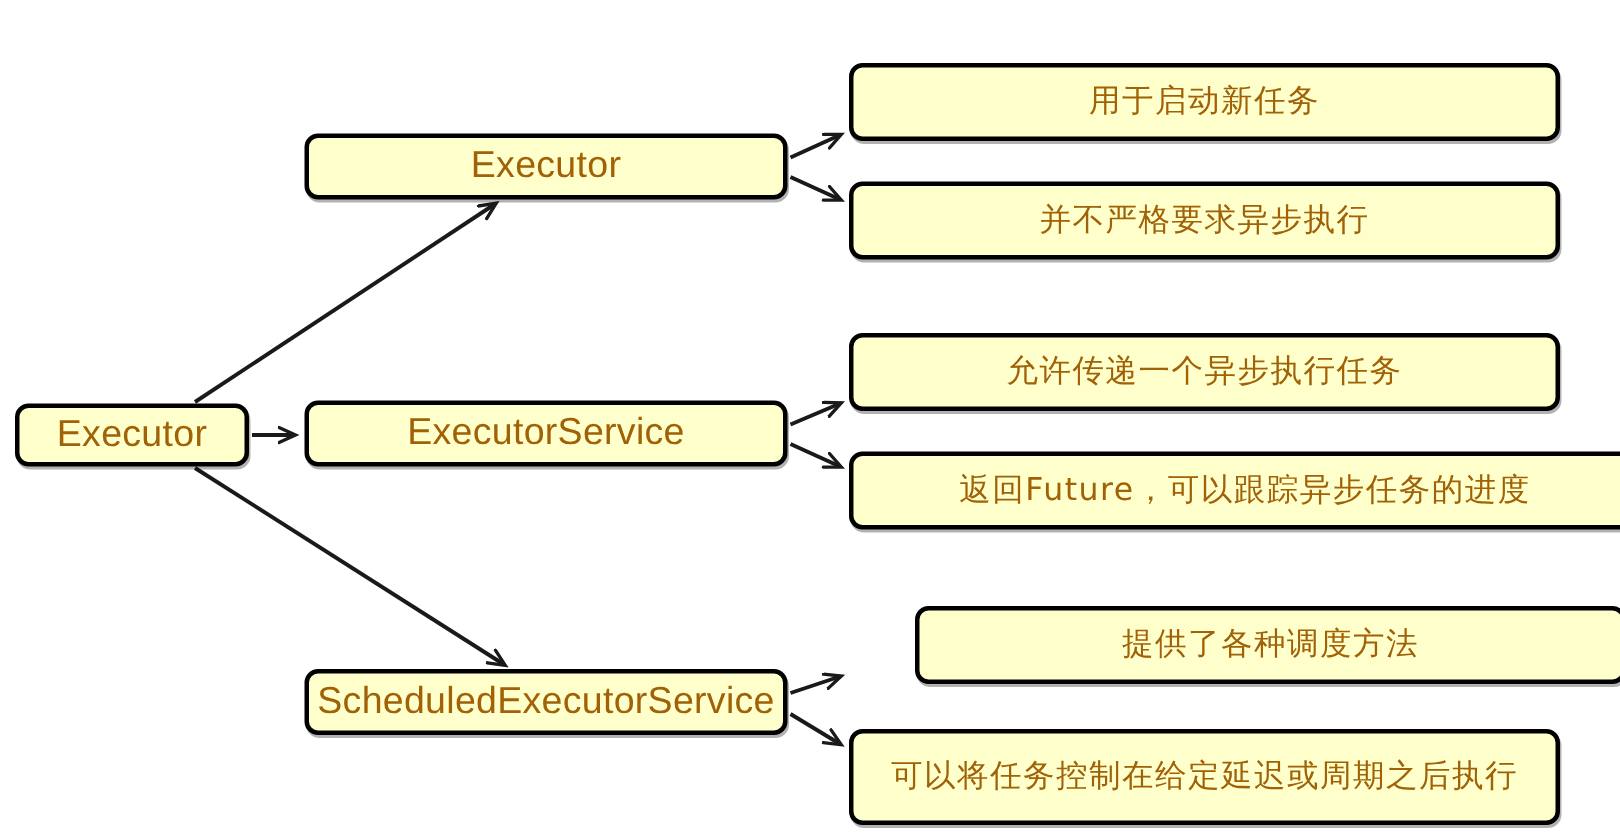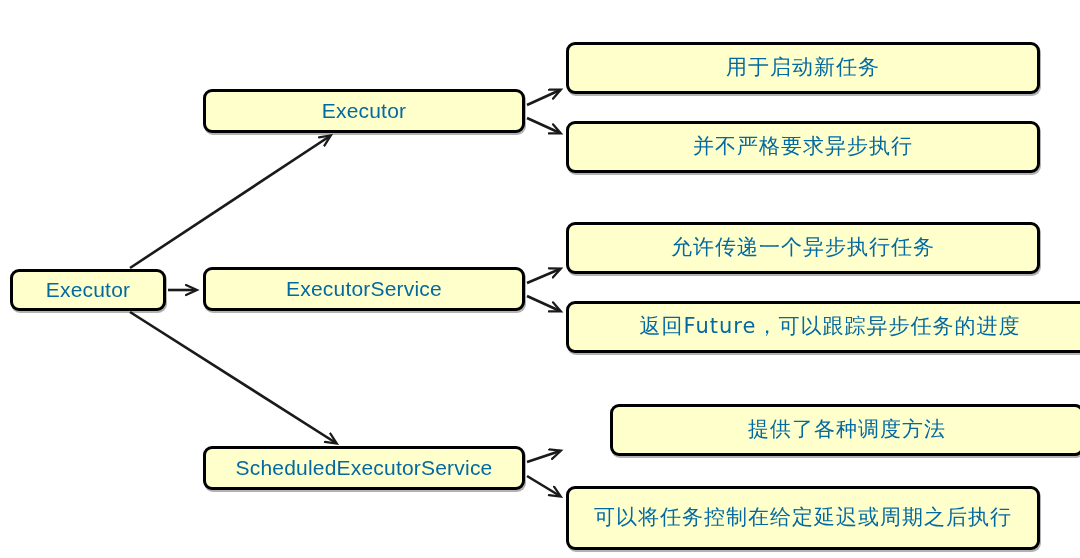--- a/index.html
+++ b/index.html
@@ -26,32 +26,32 @@
   }
   .node {
     position: absolute;
     box-sizing: border-box;
     background: #ffffcc;
     border: 3px solid #000000;
     border-radius: 9px;
     display: flex;
     align-items: center;
     justify-content: center;
-    color: #0369a1;
+    color: #a16207;
     box-shadow: 1px 2px 0 rgba(0,0,0,0.30);
     text-align: center;
     line-height: 1.1;
   }
   .node-label {
     display: block;
     padding: 0 8px;
     white-space: nowrap;
   }
   .lat {
-    font-size: 21px;
+    font-size: 25px;
     letter-spacing: 0.2px;
   }
   .cjk {
     font-family: "DejaVu Sans", "Liberation Sans", sans-serif;
     font-size: 21px;
     letter-spacing: 1px;
   }
 </style>
 </head>
 <body>

